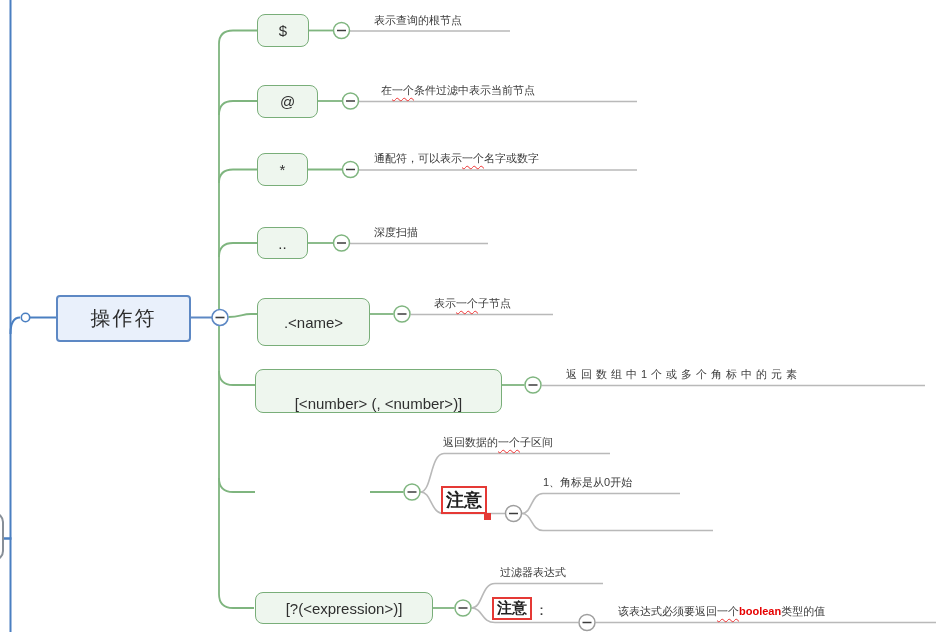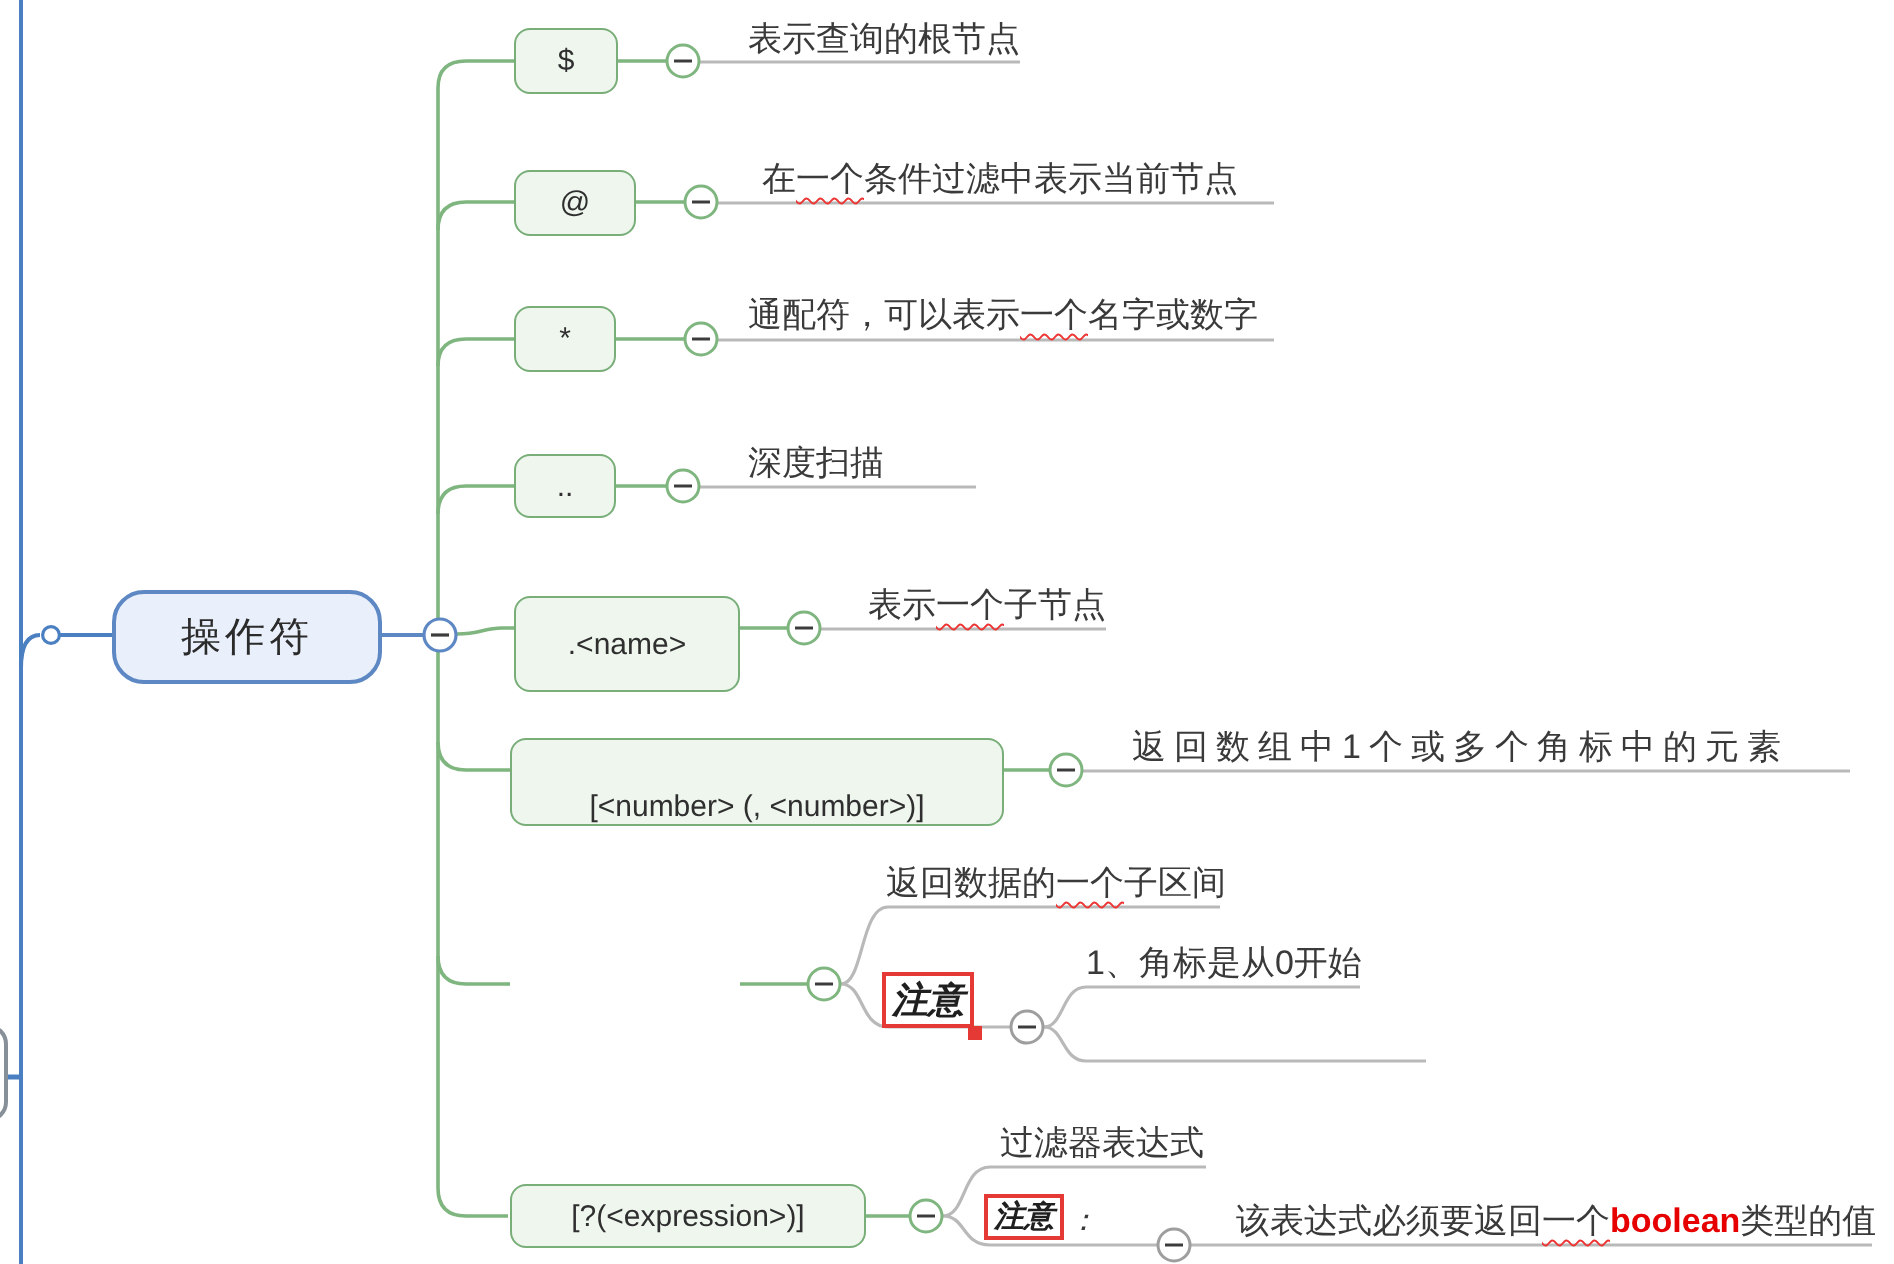--- a/index.html
+++ b/index.html
@@ -10,37 +10,37 @@
   #wires{position:absolute;left:0;top:0;width:947px;height:632px;}
   .node{
     position:absolute;display:flex;align-items:center;justify-content:center;
     box-sizing:border-box;white-space:nowrap;
   }
   .gnode{
     background:#eef6ee;border:1.5px solid #79ae79;border-radius:8px;
     font-size:15px;color:#2f2f2f;
   }
   .root-node{
-    background:#e9f0fb;border:2px solid #5d88c4;border-radius:16px;
+    background:#e9f0fb;border:2px solid #5d88c4;border-radius:4px;
     font-size:20px;color:#2b2b2b;letter-spacing:2px;
   }
   .parent-partial{
     position:absolute;left:-36px;top:512px;width:40px;height:49px;
     border:2px solid #878f98;border-radius:10px;background:#fff;box-sizing:border-box;
   }
   .topic{
-    position:absolute;font-size:17px;line-height:20px;color:#3a3a3a;white-space:nowrap;
+    position:absolute;font-size:11px;line-height:20px;color:#3a3a3a;white-space:nowrap;
   }
   .wavy{
     text-decoration-line:underline;text-decoration-style:wavy;
     text-decoration-color:#e33;text-decoration-thickness:1px;text-underline-offset:3px;
   }
   .bool{color:#e60000;font-weight:bold;}
   .note-box{
-    position:absolute;display:flex;align-items:flex-end;white-space:nowrap;font-style:italic;
+    position:absolute;display:flex;align-items:flex-end;white-space:nowrap;
   }
   .note-frame{
     border:2px solid #e53935;padding:0 3px;font-weight:bold;color:#1f1f1f;
     position:relative;background:transparent;
   }
   .note-frame .handle{
     position:absolute;right:-6px;bottom:-8px;width:7px;height:7px;background:#e53935;
   }
   .note-colon{color:#3a3a3a;padding-left:2px;}
 </style>

